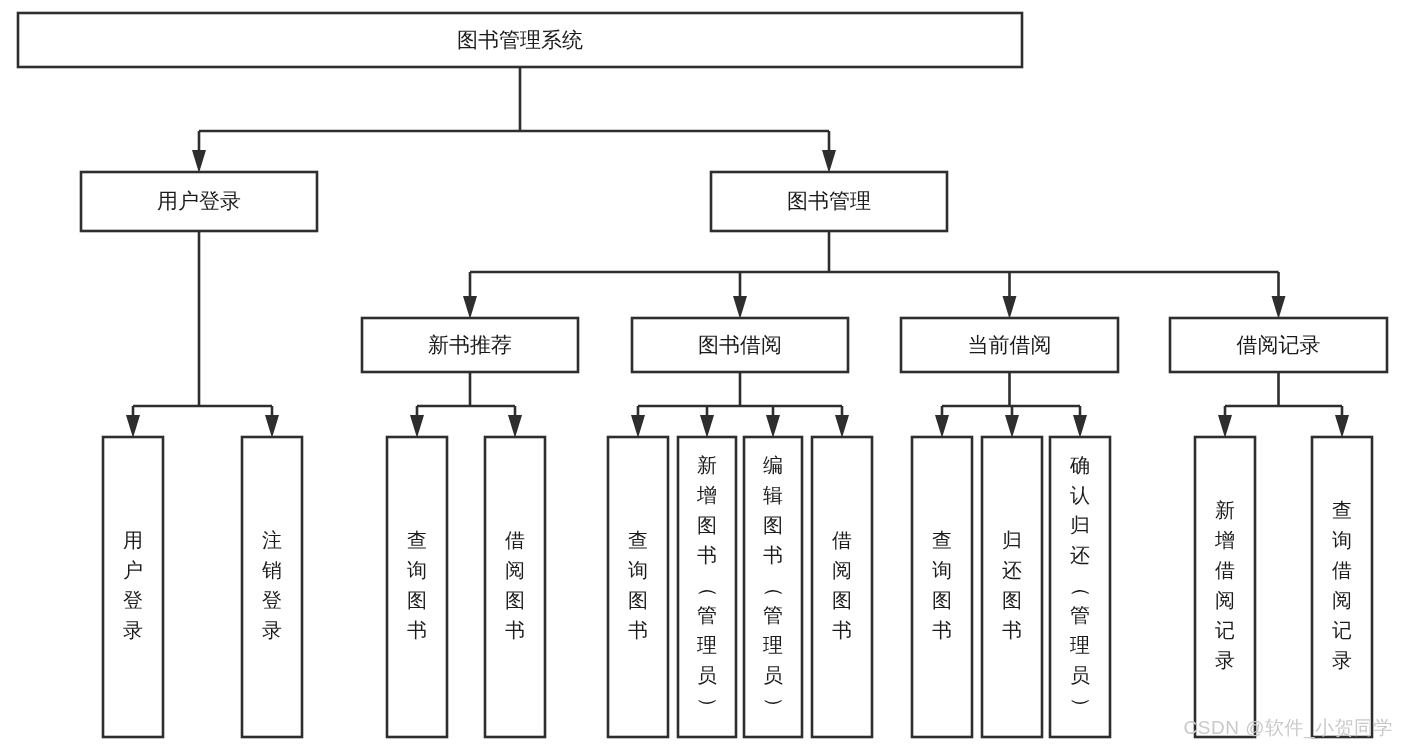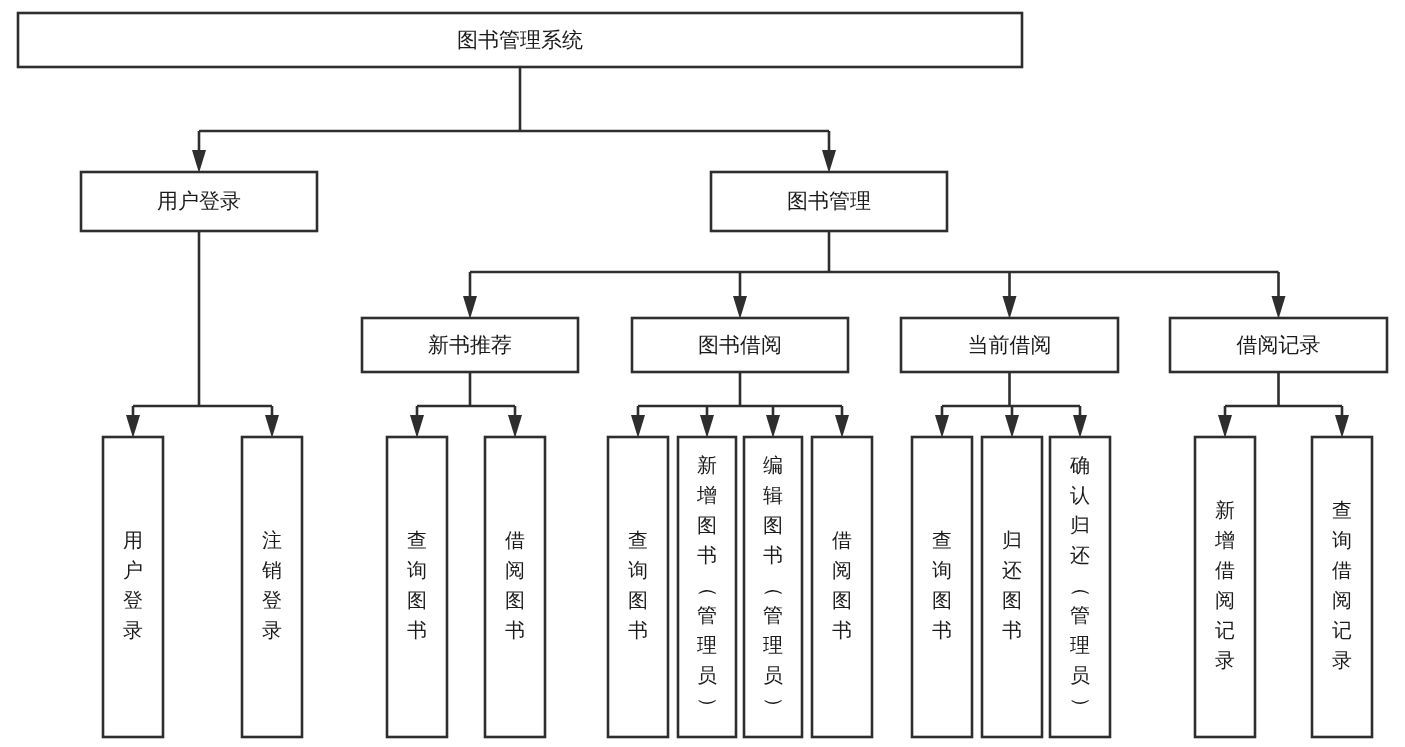--- a/index.html
+++ b/index.html
@@ -271,13 +271,14 @@
           <rect class="node-box" x="1312" y="437" width="60" height="300"></rect>
           <text class="node-label vertical" x="1342" y="512">查</text>
           <text class="node-label vertical" x="1342" y="542">询</text>
           <text class="node-label vertical" x="1342" y="572">借</text>
           <text class="node-label vertical" x="1342" y="602">阅</text>
           <text class="node-label vertical" x="1342" y="632">记</text>
           <text class="node-label vertical" x="1342" y="662">录</text>
         </g>
       </g>
   </svg>
+  <div class="watermark">CSDN @软件_小贺同学</div>
 </div>
 
 </body></html>

